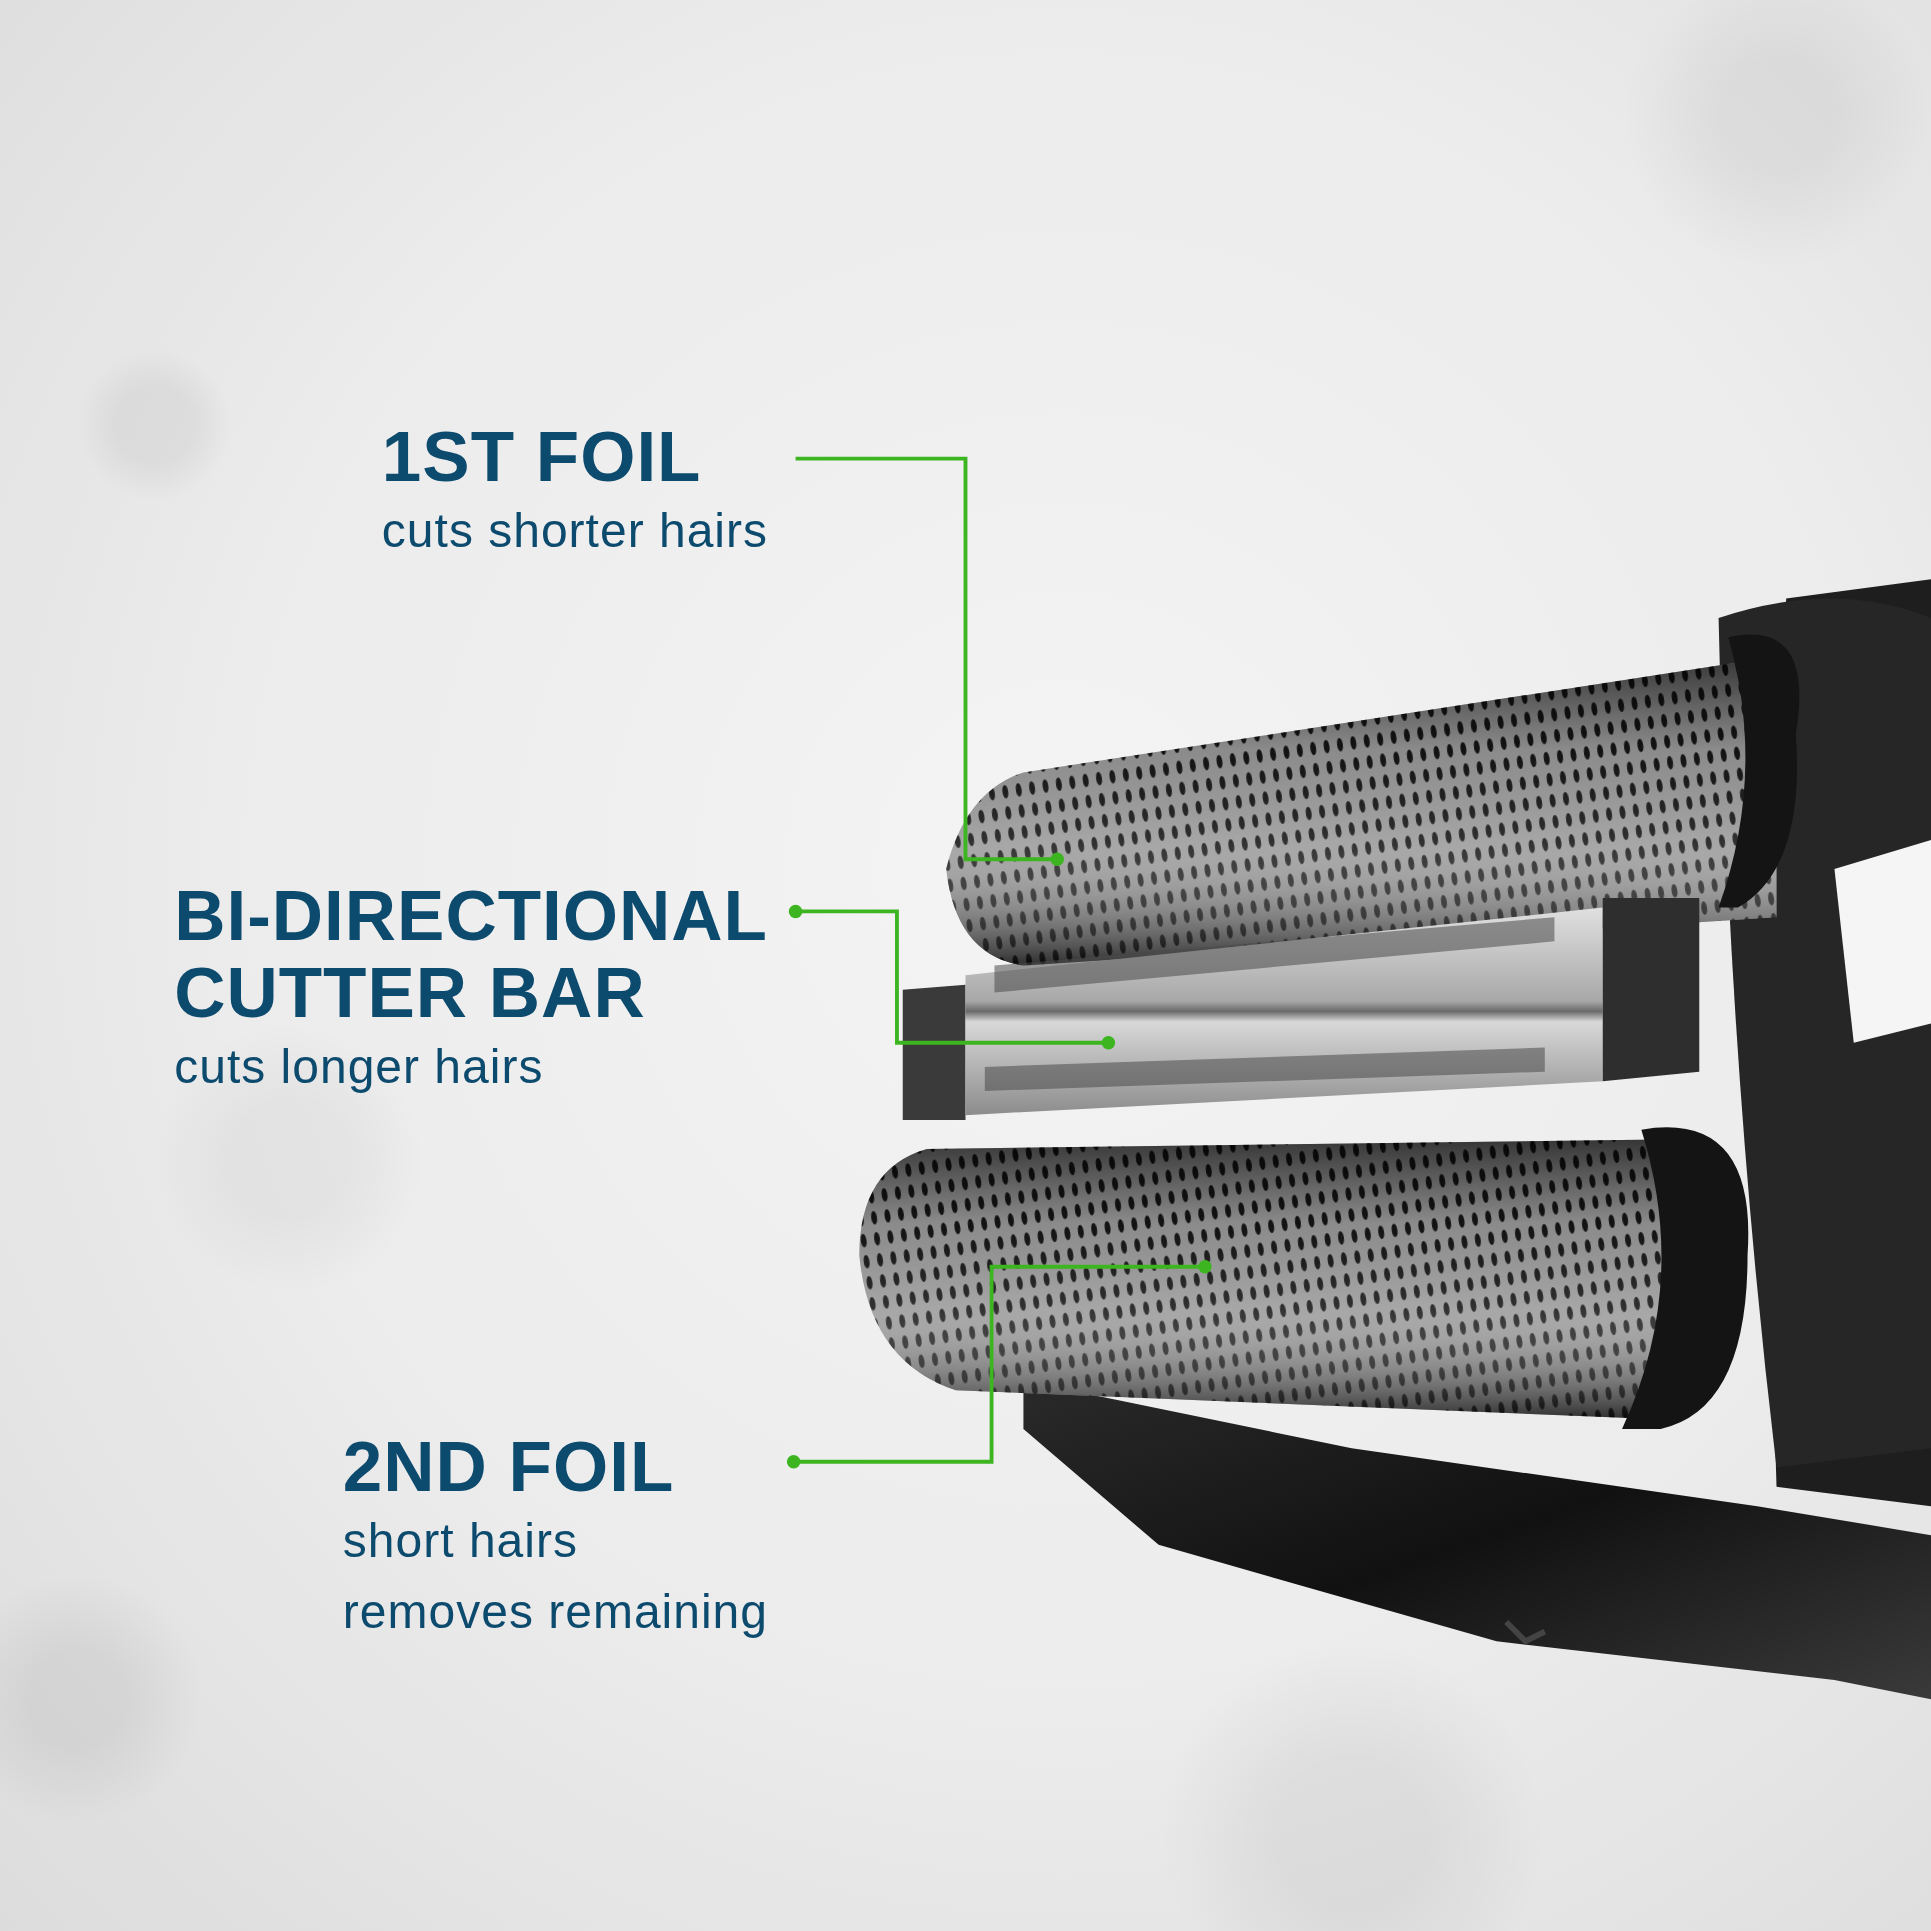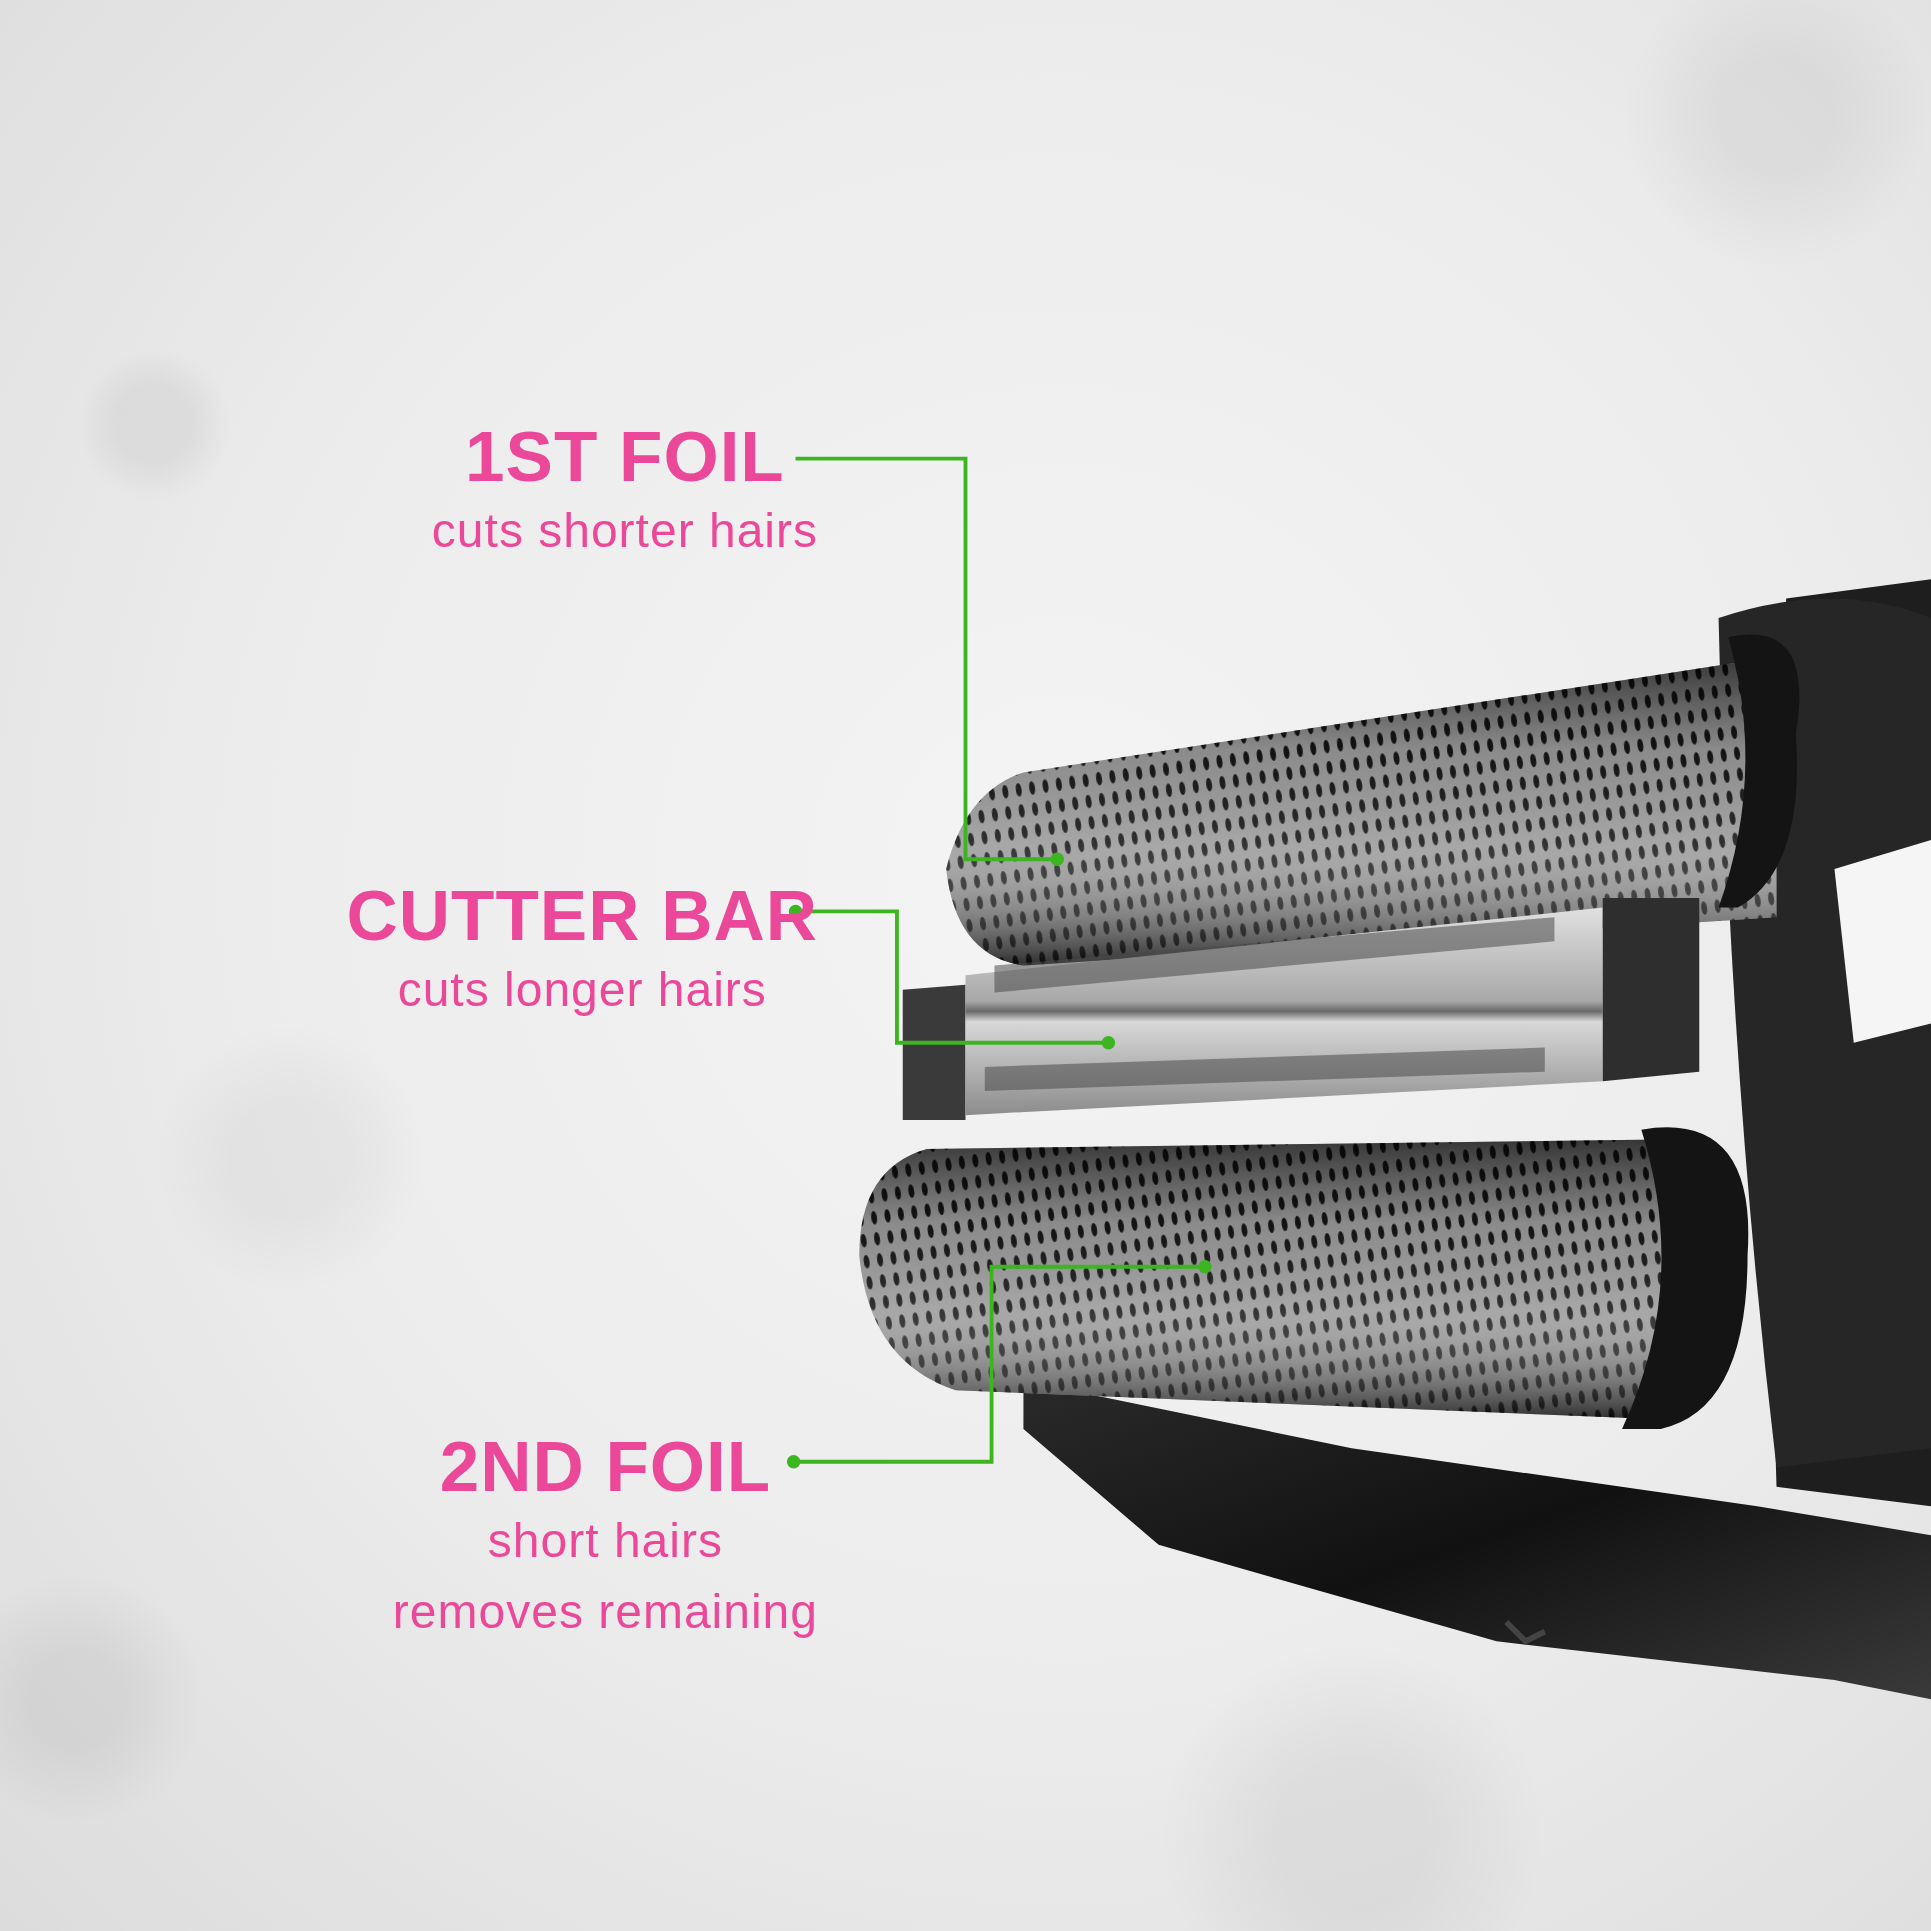--- a/index.html
+++ b/index.html
@@ -6,21 +6,21 @@
     body { width:1931px; height:1931px; overflow:hidden; position:relative;
       background: radial-gradient(ellipse at 55% 45%, #f4f4f4 0%, #ececec 55%, #dcdcdc 100%);
       font-family: "Liberation Sans", "DejaVu Sans", sans-serif; }
     .texture { position:absolute; inset:0; pointer-events:none;
       background:
         radial-gradient(circle at 8% 22%, rgba(0,0,0,.05) 0 39px, transparent 77px),
         radial-gradient(circle at 15% 60%, rgba(0,0,0,.04) 0 58px, transparent 135px),
         radial-gradient(circle at 4% 88%, rgba(0,0,0,.06) 0 48px, transparent 126px),
         radial-gradient(circle at 70% 95%, rgba(0,0,0,.05) 0 77px, transparent 193px),
         radial-gradient(circle at 92% 6%, rgba(0,0,0,.05) 0 58px, transparent 154px); }
-    .label { position:absolute; right:1113px; text-align:center; color:#ec4899; }
+    .label { position:absolute; right:1163px; text-align:left; color:#0c4a6e; }
     .heading { font-weight:700; font-size:71px; line-height:77px; letter-spacing:1px; }
     .sub { font-weight:400; font-size:48px; line-height:71px; letter-spacing:1px; }
     svg.art { position:absolute; left:0; top:0; }
   </style>
 </head>
 <body>
 
 <div class="texture"></div>
 
 <svg class="art" width="1931" height="1931" viewBox="0 0 2000 2000">
@@ -94,20 +94,21 @@
   <circle cx="822" cy="1514" r="7" fill="#3cb521"></circle>
   <circle cx="1248" cy="1312" r="7" fill="#3cb521"></circle>
 </svg>
 
 <div class="label" style="top:418px;">
   <div class="heading">1ST FOIL</div>
   <div class="sub">cuts shorter hairs</div>
 </div>
 
 <div class="label" style="top:877px;">
+  <div class="heading">BI-DIRECTIONAL</div>
   <div class="heading">CUTTER BAR</div>
   <div class="sub">cuts longer hairs</div>
 </div>
 
 <div class="label" style="top:1428px;">
   <div class="heading">2ND FOIL</div>
   <div class="sub">short hairs</div>
   <div class="sub">removes remaining</div>
 </div>
 

